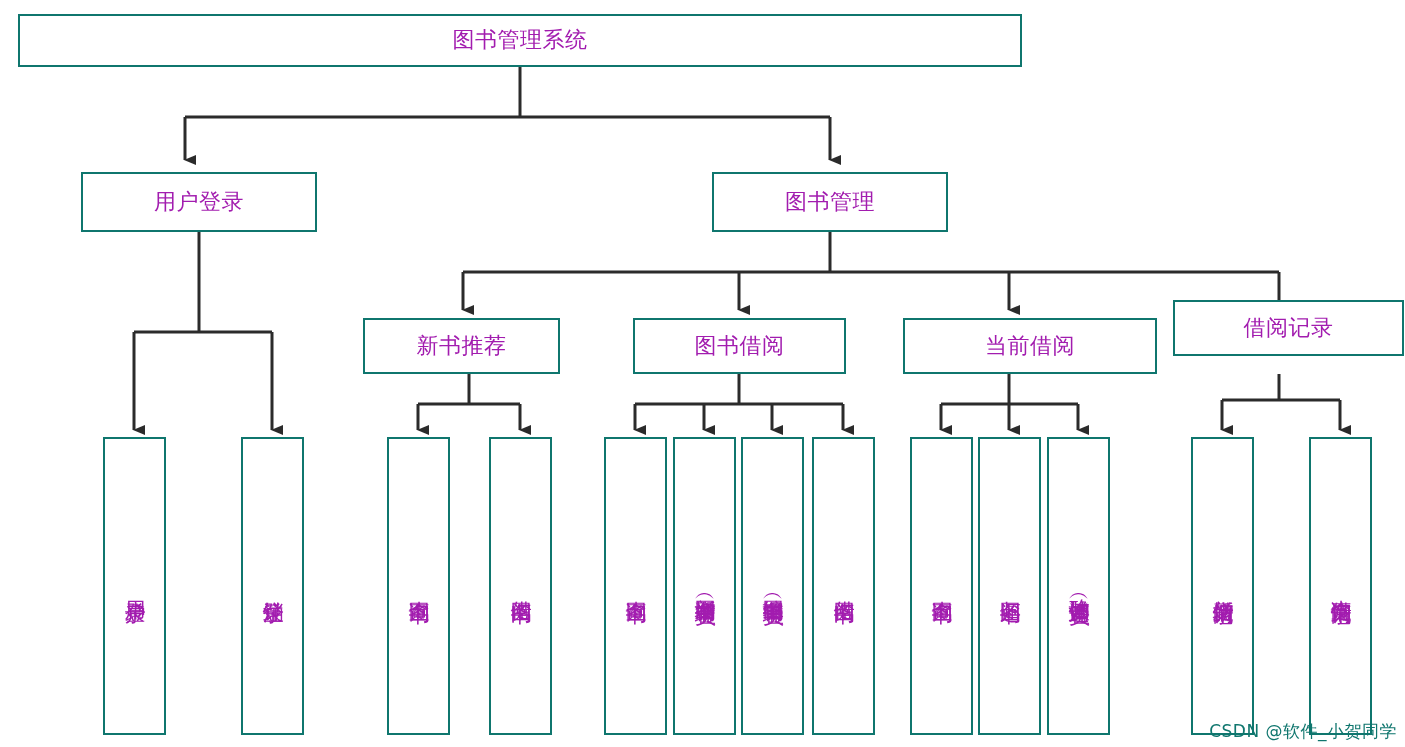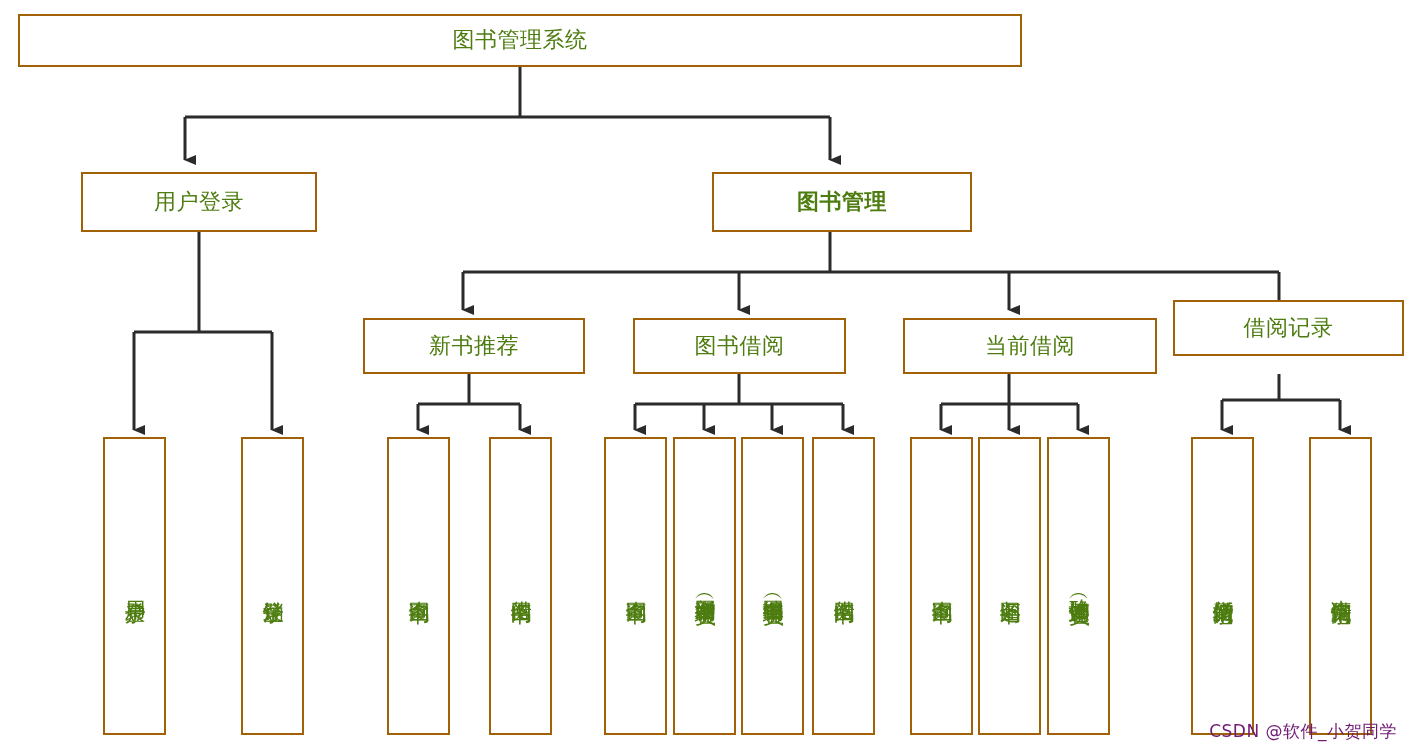--- a/index.html
+++ b/index.html
@@ -22,25 +22,25 @@
     position: absolute;
     left: 0;
     top: 0;
     width: 1405px;
     height: 747px;
   }
   .node {
     position: absolute;
     box-sizing: border-box;
     background: #ffffff;
-    border: 2px solid #a16207;
+    border: 2px solid #0f766e;
     display: flex;
     align-items: center;
     justify-content: center;
-    color: #4d7c0f;
+    color: #a21caf;
   }
   .node-h {
     font-size: 22px;
     letter-spacing: 0.5px;
     line-height: 1.1;
   }
   .node-v {
     font-size: 21px;
     line-height: 1.12;
     letter-spacing: 1px;
@@ -53,21 +53,21 @@
   }
   .node-v > span {
     writing-mode: vertical-rl;
     text-orientation: upright;
   }
   .watermark {
     position: absolute;
     right: 8px;
     bottom: 4px;
     font-size: 17px;
-    color: #701a75;
+    color: #0f766e;
     letter-spacing: 0.5px;
     white-space: nowrap;
     pointer-events: none;
   }
 </style>
 </head>
 <body>
 
 <div id="diagram-root">
 
@@ -121,25 +121,25 @@
     </g>
   </svg>
 
   <div class="node node-h" style="left:18px; top:14px; width:1004px; height:53px;">
     <span>图书管理系统</span>
   </div>
 
   <div class="node node-h" style="left:81px; top:172px; width:236px; height:60px;">
     <span>用户登录</span>
   </div>
-  <div class="node node-h" style="left:712px; top:172px; width:260px; height:60px;font-weight:bold;">
+  <div class="node node-h" style="left:712px; top:172px; width:236px; height:60px;">
     <span>图书管理</span>
   </div>
 
-  <div class="node node-h" style="left:363px; top:318px; width:222px; height:56px;">
+  <div class="node node-h" style="left:363px; top:318px; width:197px; height:56px;">
     <span>新书推荐</span>
   </div>
   <div class="node node-h" style="left:633px; top:318px; width:213px; height:56px;justify-content:center;">
     <span>图书借阅</span>
   </div>
   <div class="node node-h" style="left:903px; top:318px; width:254px; height:56px;">
     <span>当前借阅</span>
   </div>
   <div class="node node-h" style="left:1173px; top:300px; width:231px; height:56px;">
     <span>借阅记录</span>

